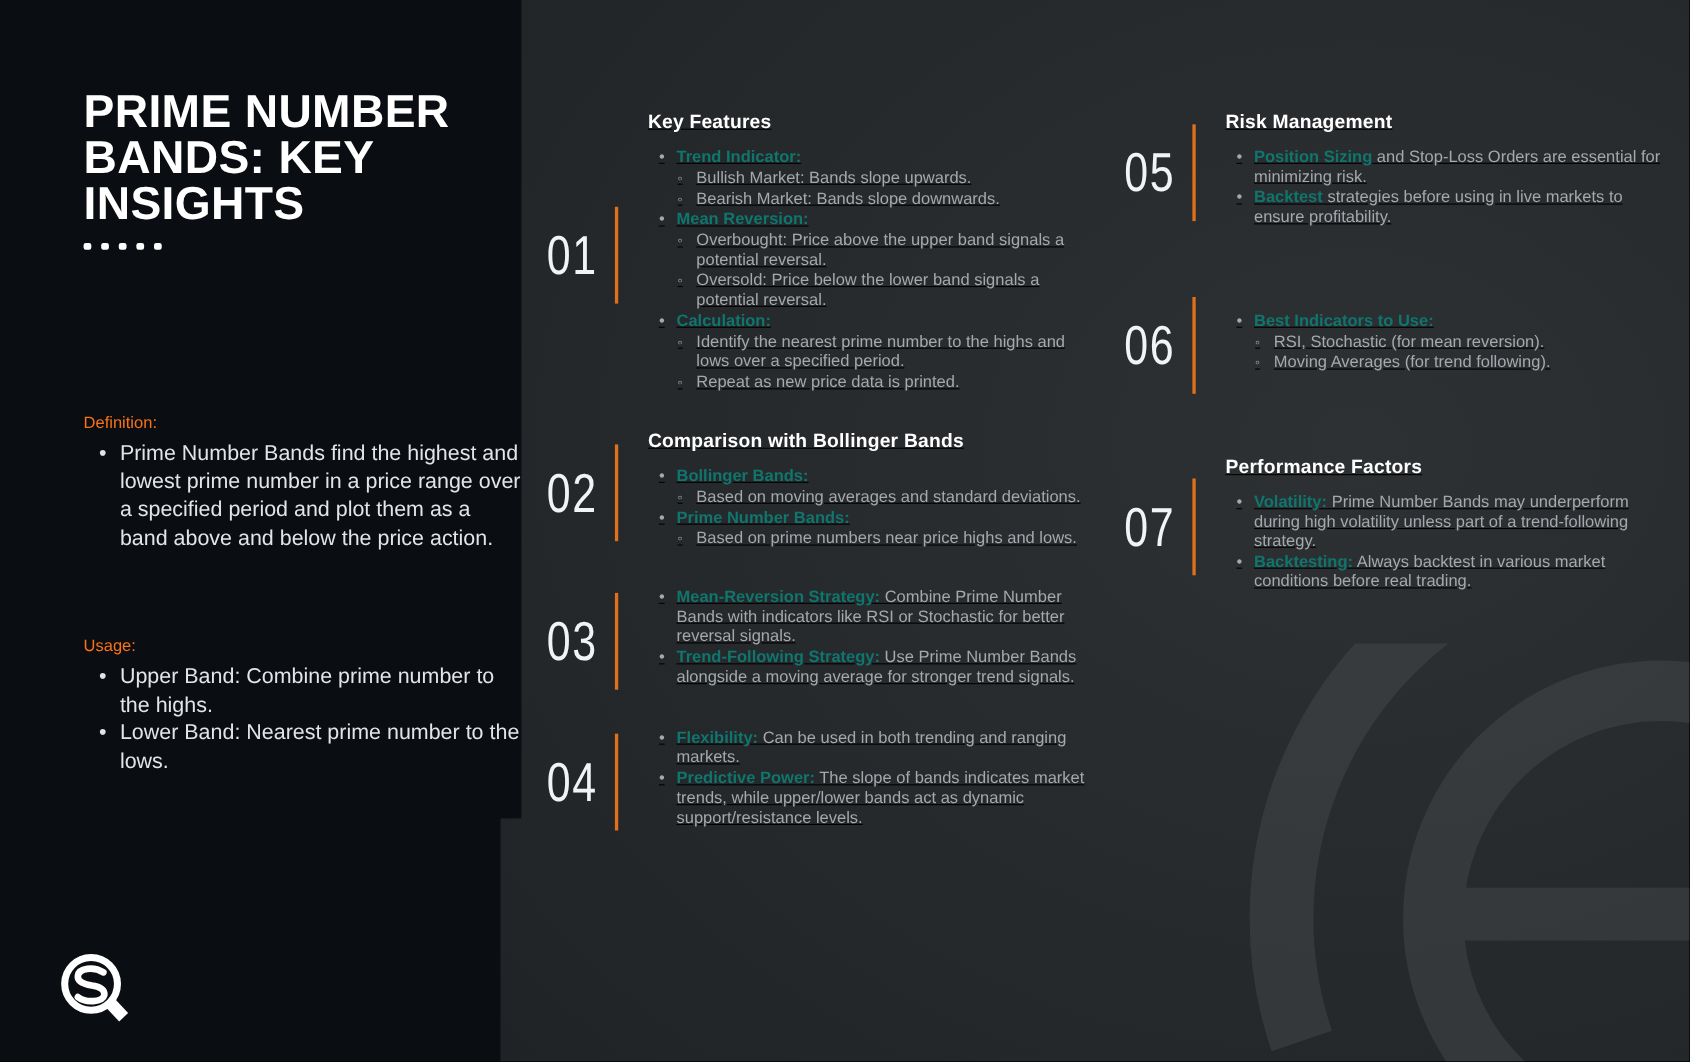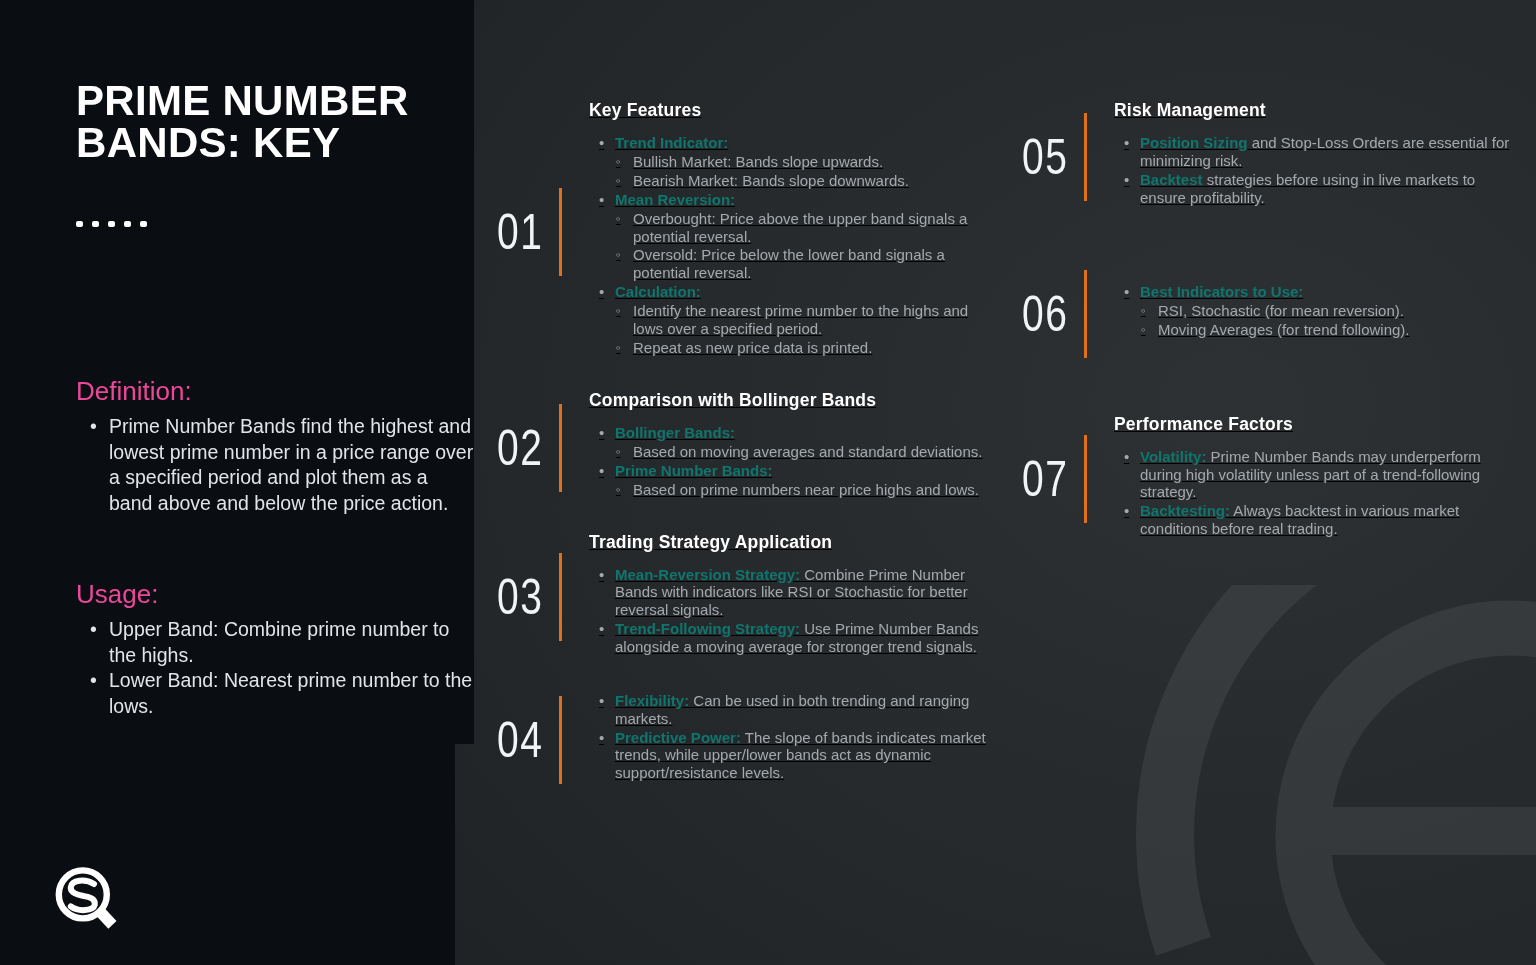--- a/index.html
+++ b/index.html
@@ -21,21 +21,21 @@
     background:#0a0d12; z-index:2;margin-left:19px;
   }
   .main-title {
     position:absolute; left:57px; top:80px; width:390px;
     color:#ffffff; font-size:42px; font-weight:bold; line-height:42px;
     letter-spacing:0.3px;
   }
   .title-dots { position:absolute; left:57px; top:221px; display:flex; gap:9px; }
   .title-dots .dot { width:7px; height:6px; border-radius:2px; background:#ffffff; }
   .lp-block { position:absolute; left:57px; width:398px; color:#e6e9ea; }
-  .lp-label { font-size:26px; margin-bottom:7px; color:#ec4899; }
+  .lp-label { font-size:15px; margin-bottom:7px; color:#f97316; }
   .lp-list { list-style:none; margin:0; padding:0; }
   .lp-list li { display:flex; font-size:19.5px; line-height:25.5px; color:#e2e5e7; }
   .lp-list .marker { flex:0 0 19px; margin-left:14px; }
   .lp-block.def { top:376px; }
   .lp-block.usage { top:579px; }
   .brand-logo { position:absolute; left:27px; top:860px; }
   
   .col { position:absolute; top:100px; z-index:3; }
   .col-mid { left:497px; width:492px; }
   .col-right { left:1022px; width:497px; }
@@ -70,20 +70,21 @@
 
         <rect x="225" y="222" width="465" height="48" fill="#4b5054"></rect>
       </g>
     </svg>
   </div>
 
   <div class="left-panel">
     <div class="main-title">
       <div>PRIME NUMBER</div>
       <div>BANDS: KEY</div>
+      <div>INSIGHTS</div>
     </div>
     <div class="title-dots" id="title-dots">
         <div class="dot"></div>
         <div class="dot"></div>
         <div class="dot"></div>
         <div class="dot"></div>
         <div class="dot"></div>
       </div>
 
     <div class="lp-block def">
@@ -185,21 +186,20 @@
               <span class="marker">◦</span>
               <span class="txt">Based on prime numbers near price highs and lows.</span>
             </li>
           </ul>
         </div>
       </section>
       <section class="section">
         <div class="sec-num">03</div>
         <div class="sec-bar"></div>
         <div class="sec-body">
-          <h3 class="sec-title">Trading Strategy Application</h3>
           <ul class="sec-list">
             <li class="l1">
               <span class="marker">•</span>
               <span class="txt"><b>Mean-Reversion Strategy:</b> Combine Prime Number Bands with indicators like RSI or Stochastic for better reversal signals.</span>
             </li>
             <li class="l1">
               <span class="marker">•</span>
               <span class="txt"><b>Trend-Following Strategy:</b> Use Prime Number Bands alongside a moving average for stronger trend signals.</span>
             </li>
           </ul>

